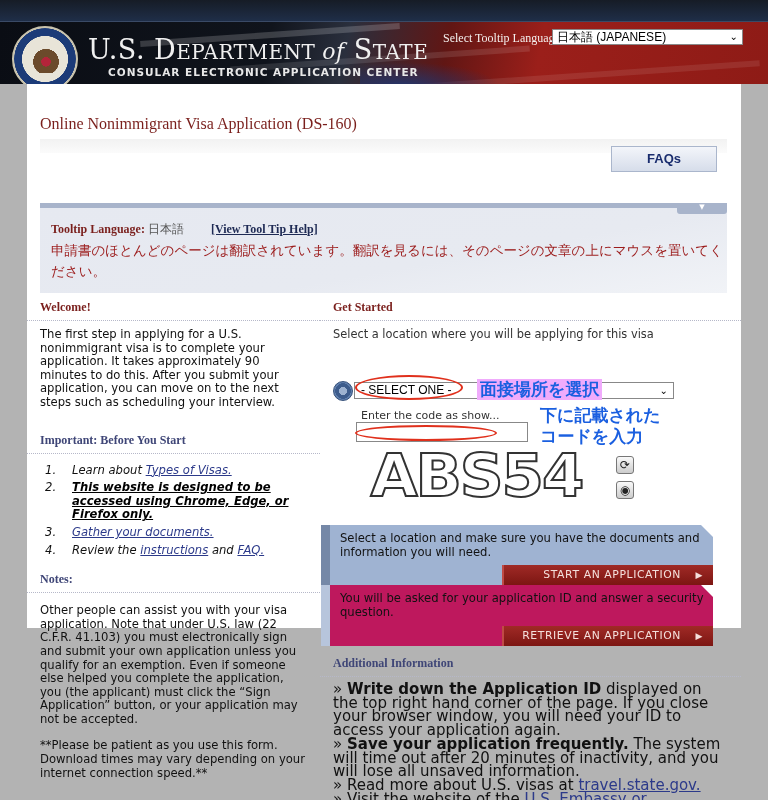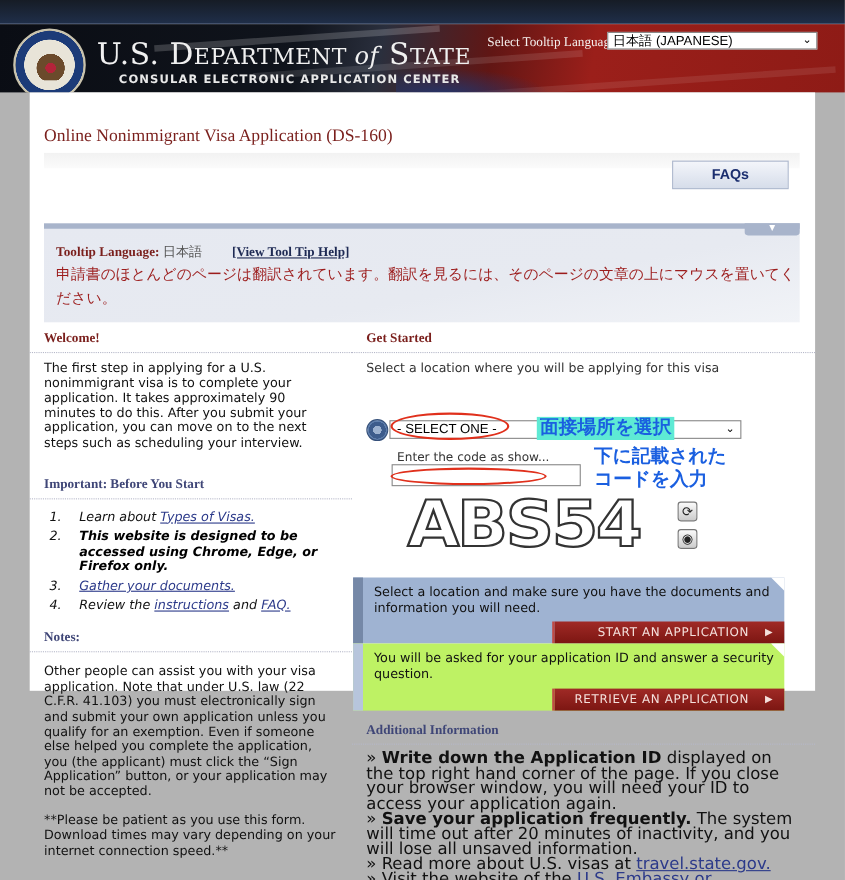--- a/index.html
+++ b/index.html
@@ -46,36 +46,36 @@
   .col-left { position: absolute; left: 0; top: 211px; width: 293px; }
   .col-right { position: absolute; left: 293px; top: 211px; width: 421px; }
   .sec-head { font-family: "Liberation Serif", serif; font-weight: bold; font-size: 12px; padding: 5px 13px; border-bottom: 1px dotted #b6b8c9; }
   .sec-head.red { color: #7a1f1c; }
   .sec-head.blue { color: #3f4677; }
   .body-text { font-family: "DejaVu Sans", sans-serif; font-size: 11.6px; color: #111; line-height: 13.6px; padding: 0 13px; }
   .olist { list-style: none; padding: 0 13px 0 13px; font-family: "DejaVu Sans", sans-serif; font-size: 11.6px; font-style: italic; color: #111; }
   .olist li { display: flex; line-height: 13.6px; margin-bottom: 4px; }
   .olist .num { width: 32px; padding-left: 5px; flex-shrink: 0; }
   .olist a { color: #2c3a8a; text-decoration: underline; }
-  .olist b { font-weight: bold; color: #000; }
+  .olist b { font-weight: bold; text-decoration: underline; color: #000; }
 
   .globe { display: inline-block; width: 20px; height: 20px; border-radius: 50%; background: radial-gradient(circle, #9db2d0 0 30%, #3d5c8c 31% 60%, #5f7fad 61%); border: 1px solid #35507a; vertical-align: middle; }
   .loc-select { position: absolute; left: 34px; top: 61px; width: 320px; height: 17px; border: 1px solid #888; background: #fff; font-family: "Liberation Sans", sans-serif; font-size: 12px; color: #000; padding-left: 6px; line-height: 15px; }
   .loc-select .chev { position: absolute; right: 5px; top: 0; font-size: 10px; }
   .code-label { position: absolute; left: 41px; top: 88px; font-family: "DejaVu Sans", sans-serif; font-size: 11px; color: #333; }
   .code-input { position: absolute; left: 36px; top: 101px; width: 172px; height: 20px; border: 1px solid #888; background: #fff; }
   .ann-oval { position: absolute; border: 2px solid #e0301c; border-radius: 50%; }
   .ann-text { position: absolute; color: #1a5fe0; font-family: "DejaVu Sans", sans-serif; font-size: 17px; font-weight: bold; line-height: 21px; }
   .captcha { position: absolute; left: 56px; top: 126px; width: 220px; height: 58px; font-family: "DejaVu Sans", sans-serif; font-weight: bold; font-size: 58px; line-height: 58px; color: #fff;
     -webkit-text-stroke: 2px #333; letter-spacing: -2px; transform: scaleX(1.05); }
   .cap-icon { position: absolute; width: 18px; height: 18px; border: 1px solid #777; border-radius: 3px; background: linear-gradient(#fafafa, #ccc); font-size: 12px; text-align: center; line-height: 16px; color: #222; }
 
   .action { position: relative; margin-left: 1px; width: 392px; }
   .action.a1 { background: #9fb3d2; border-left: 9px solid #7588a7; height: 60px; margin-top: 0; }
-  .action.a2 { background: #bef264; border-left: 9px solid #b7c5dc; height: 61px; }
+  .action.a2 { background: #be185d; border-left: 9px solid #b7c5dc; height: 61px; }
   .action .txt { position: absolute; left: 10px; top: 6px; width: 375px; font-family: "DejaVu Sans", sans-serif; font-size: 11.6px; color: #111; line-height: 14px; }
   .action .btn { position: absolute; right: 0; bottom: 0; width: 211px; height: 20px; background: linear-gradient(#a02a26, #7c1612); color: #f4e0dc;
     font-family: "DejaVu Sans", sans-serif; font-weight: normal; font-size: 10.8px; letter-spacing: 0.6px; text-align: right; padding-right: 32px; line-height: 20px; border-left: 2px solid #c04a45; cursor: pointer; }
   .action .btn .arr { position: absolute; right: 10px; top: 0; font-size: 9px; }
   .corner-cut { position: absolute; right: 0; top: 0; width: 0; height: 0; border-top: 12px solid #fff; border-left: 12px solid transparent; }
 
   .addl { font-family: "DejaVu Sans", sans-serif; font-size: 15px; color: #111; line-height: 13.7px; padding: 6px 13px 0 13px; }
   .addl a { color: #2c3a8a; text-decoration: underline; }
 </style>
 </head>
@@ -144,21 +144,21 @@
   <div class="col-right">
     <div class="sec-head red">Get Started</div>
     <div style="position:relative;height:192px;">
       <div class="body-text" style="position:absolute;left:0;top:7px;color:#333;font-size:11.4px;">Select a location where you will be applying for this visa</div>
       <span class="globe" style="position:absolute;left:13px;top:60px;"></span>
       <div class="loc-select">
         <span>- SELECT ONE -</span>
         <span class="chev">⌄</span>
       </div>
       <div class="ann-oval" style="left:35px;top:54px;width:108px;height:25px;"></div>
-      <div class="ann-text" style="left:168px;top:58px;background:#5eead4;padding:0 3px;">面接場所を選択</div>
+      <div class="ann-text" style="left:157px;top:58px;background:#f0abfc;padding:0 3px;">面接場所を選択</div>
 
       <div class="code-label">Enter the code as show...</div>
       <div class="code-input"></div>
       <div class="ann-oval" style="left:35px;top:104px;width:142px;height:16px;"></div>
       <div class="ann-text" style="left:220px;top:84px;">
         <div>下に記載された</div>
         <div>コードを入力</div>
       </div>
 
       <div class="captcha">ABS54</div>

